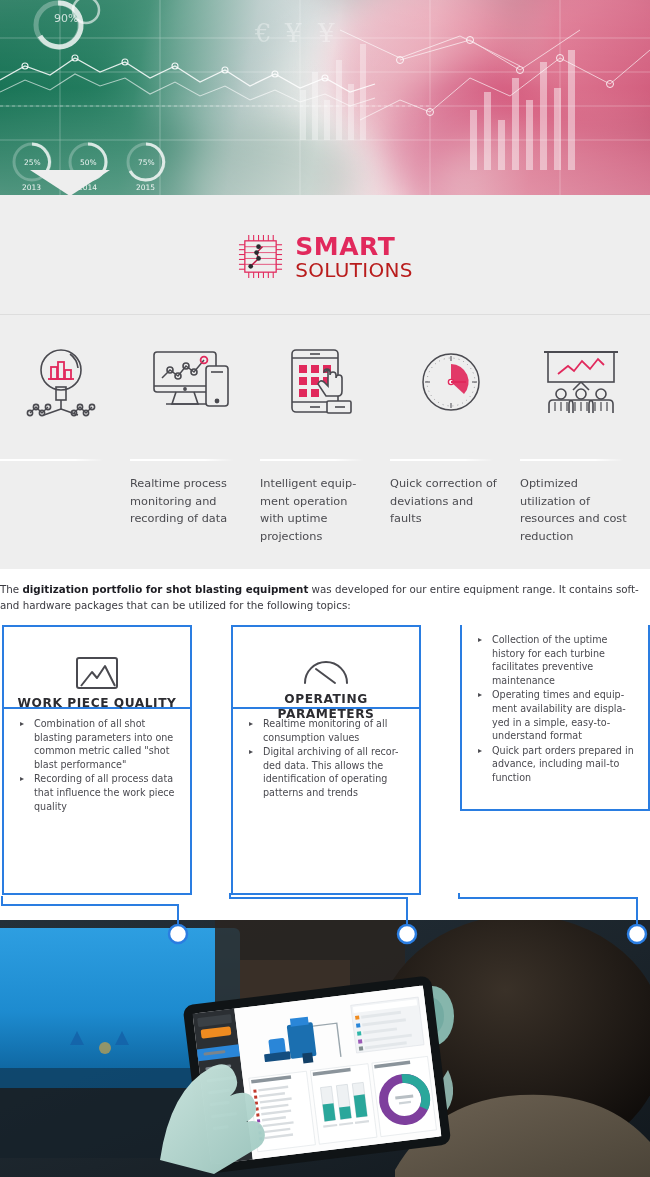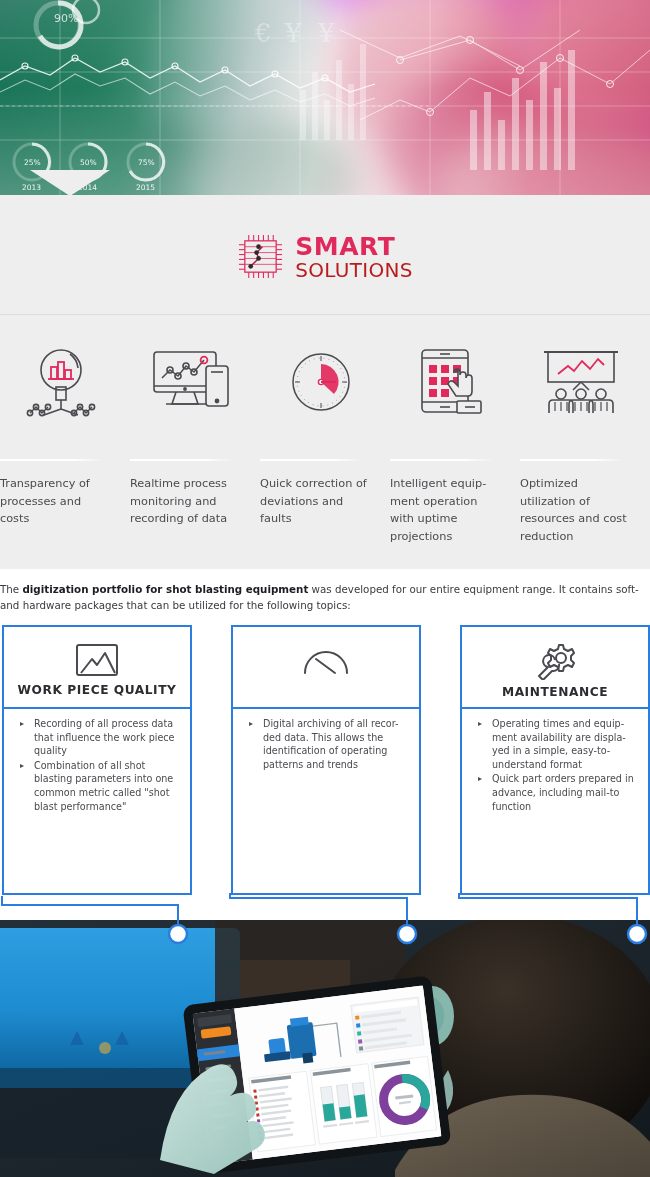--- a/index.html
+++ b/index.html
@@ -6,21 +6,21 @@
   html, body { width: 650px; }
   body {
     font-family: "Liberation Sans", sans-serif;
     background: #ffffff;
     color: #3b3b3f;
     -webkit-font-smoothing: antialiased;
   }
   .page { position: relative; width: 650px; height: 1177px; overflow: hidden; }
 
   
-  .hero { position: relative; width: 650px; height: 195px; overflow: hidden; background:#d946ef; }
+  .hero { position: relative; width: 650px; height: 195px; overflow: hidden; background:#a3a3a3; }
   .hero-photo { position:absolute; inset:0; }
   
   .hero-photo .blob { position:absolute; border-radius:50%; filter: blur(18px); }
   .hero-tint-green {
     position:absolute; inset:0;
     background: linear-gradient(100deg,
       rgba(24,116,86,0.92) 0%,
       rgba(40,130,100,0.88) 22%,
       rgba(150,180,175,0.55) 38%,
       rgba(240,235,238,0.35) 50%,
@@ -83,21 +83,21 @@
     padding: 12px 4px 10px 0;
     font-family:"DejaVu Sans", sans-serif;
   }
   .intro b { font-weight:700; color:#1c1c22; }
 
   
   .cards { display:flex; gap:39px; padding: 2px 0 0 2px; position:relative; }
   .card { width: 190px; position:relative; }
   .card-head {
     border:2px solid #2a7de1; background:#fff;
-    padding: 16px 8px 10px; text-align:center;
+    padding: 29px 8px 10px; text-align:center;
     height: 84px; display:flex; flex-direction:column; justify-content:flex-start;
     align-items:center;
   }
   .card-head-icon { height:36px; display:flex; align-items:center; justify-content:center; margin-bottom:2px; }
   .card-title {
     font-size: 12.2px; font-weight:700; letter-spacing:0.55px; color:#2c2c31;
     font-family:"DejaVu Sans", sans-serif; line-height:15px; margin-top:4px;
   }
   .card-body {
     border:2px solid #2a7de1; border-top:none; background:#fff;
@@ -317,21 +317,20 @@
             </g>
             <g fill="none" stroke="#e1295c" stroke-width="1.8">
               <rect x="29" y="24" width="6" height="12"></rect>
               <rect x="36" y="19" width="6" height="17"></rect>
               <rect x="43" y="27" width="6" height="9"></rect>
               <line x1="26" y1="36" x2="52" y2="36"></line>
             </g>
           </svg>
         </div>
         <div class="feature-rule"></div>
-        <div class="feature-label">Transparency of processes and costs</div>
       </div>
 
       <div class="feature">
         <div class="feature-icon">
           <svg width="82" height="72" viewBox="0 0 82 72">
             <g stroke="#4a4a50" fill="none" stroke-width="1.6">
               <rect x="4" y="6" width="62" height="40" rx="3"></rect>
               <line x1="4" y1="40" x2="66" y2="40"></line>
               <path d="M26 46 l-4 12 h26 l-4 -12"></path>
               <line x1="16" y1="58" x2="56" y2="58"></line>
@@ -347,42 +346,20 @@
             </g>
             <circle cx="54" cy="14" r="3.4" fill="none" stroke="#e1295c" stroke-width="1.8"></circle>
           </svg>
         </div>
         <div class="feature-rule"></div>
         <div class="feature-label">Realtime process monitoring and recording of data</div>
       </div>
 
       <div class="feature">
         <div class="feature-icon">
-          <svg width="62" height="62" viewBox="0 0 62 62">
-            <circle cx="31" cy="31" r="28" fill="none" stroke="#4a4a50" stroke-width="1.5"></circle>
-            <g stroke="#4a4a50" stroke-width="1.1" opacity="0.9">
-              <line x1="31" y1="5" x2="31" y2="10"></line>
-                <line x1="31" y1="52" x2="31" y2="57"></line>
-              <line x1="5" y1="31" x2="10" y2="31"></line>
-                <line x1="52" y1="31" x2="57" y2="31"></line>
-            </g>
-            <g stroke="#4a4a50" stroke-width="0.9" opacity="0.55" stroke-dasharray="1 4">
-              <circle cx="31" cy="31" r="24" fill="none"></circle>
-            </g>
-            <path d="M31 31 L31 13 A18 18 0 0 1 44 43 Z" fill="#e1295c" opacity="0.92"></path>
-            <circle cx="31" cy="31" r="2.6" fill="#ffffff" stroke="#e1295c" stroke-width="1.4"></circle>
-            <line x1="31" y1="31" x2="46" y2="31" stroke="#e1295c" stroke-width="2"></line>
-          </svg>
-        </div>
-        <div class="feature-rule"></div>
-        <div class="feature-label">Quick correction of deviations and faults</div>
-      </div>
-
-      <div class="feature">
-        <div class="feature-icon">
           <svg width="66" height="72" viewBox="0 0 66 72">
             <g stroke="#4a4a50" fill="none" stroke-width="1.6">
               <rect x="4" y="4" width="46" height="62" rx="4"></rect>
               <line x1="4" y1="12" x2="50" y2="12"></line>
               <line x1="4" y1="56" x2="50" y2="56"></line>
               <line x1="22" y1="8" x2="32" y2="8"></line>
               <line x1="22" y1="61" x2="32" y2="61"></line>
             </g>
             <g fill="#e1295c">
               <rect x="11" y="19" width="8" height="8"></rect>
@@ -396,20 +373,42 @@
             </g>
             <g stroke="#4a4a50" fill="#eeeeee" stroke-width="1.6">
               <path d="M40 24 v16 l-4 -4 q-4 -3 -6 2 l8 12 h12 q4 0 4 -5 v-13 q0 -3 -3 -3 t-3 3 v-3 q0 -3 -3 -3 t-3 3 v-3 q0 -3 -3 -3 t-3 3 z"></path>
               <rect x="39" y="55" width="24" height="12" rx="1.5"></rect>
               <line x1="47" y1="61" x2="57" y2="61"></line>
             </g>
           </svg>
         </div>
         <div class="feature-rule"></div>
         <div class="feature-label">Intelligent equip-ment operation with uptime projections</div>
+      </div>
+
+      <div class="feature">
+        <div class="feature-icon">
+          <svg width="62" height="62" viewBox="0 0 62 62">
+            <circle cx="31" cy="31" r="28" fill="none" stroke="#4a4a50" stroke-width="1.5"></circle>
+            <g stroke="#4a4a50" stroke-width="1.1" opacity="0.9">
+              <line x1="31" y1="5" x2="31" y2="10"></line>
+                <line x1="31" y1="52" x2="31" y2="57"></line>
+              <line x1="5" y1="31" x2="10" y2="31"></line>
+                <line x1="52" y1="31" x2="57" y2="31"></line>
+            </g>
+            <g stroke="#4a4a50" stroke-width="0.9" opacity="0.55" stroke-dasharray="1 4">
+              <circle cx="31" cy="31" r="24" fill="none"></circle>
+            </g>
+            <path d="M31 31 L31 13 A18 18 0 0 1 44 43 Z" fill="#e1295c" opacity="0.92"></path>
+            <circle cx="31" cy="31" r="2.6" fill="#ffffff" stroke="#e1295c" stroke-width="1.4"></circle>
+            <line x1="31" y1="31" x2="46" y2="31" stroke="#e1295c" stroke-width="2"></line>
+          </svg>
+        </div>
+        <div class="feature-rule"></div>
+        <div class="feature-label">Quick correction of deviations and faults</div>
       </div>
 
       <div class="feature">
         <div class="feature-icon">
           <svg width="82" height="66" viewBox="0 0 82 66">
             <g stroke="#4a4a50" fill="none" stroke-width="1.6">
               <rect x="8" y="3" width="66" height="30"></rect>
               <line x1="4" y1="3" x2="78" y2="3" stroke-width="2.2"></line>
               <path d="M41 33 L33 41 M41 33 L49 41"></path>
               <circle cx="21" cy="45" r="5"></circle>
@@ -451,60 +450,51 @@
             <g stroke="#4a4a50" fill="none" stroke-width="2" stroke-linejoin="round">
               <rect x="2" y="2" width="40" height="30" rx="2"></rect>
               <polyline points="6,30 17,16 22,22 30,10 40,30"></polyline>
             </g>
           </svg>
         </div>
         <div class="card-title">WORK PIECE QUALITY</div>
       </div>
       <div class="card-body">
         <ul>
+          <li>Combination of all shot blasting parameters into one common metric called "shot blast performance"</li>
           <li>Recording of all process data that influence the work piece quality</li>
-          <li>Combination of all shot blasting parameters into one common metric called "shot blast performance"</li>
         </ul>
       </div>
     </div>
 
     <div class="card">
       <div class="card-head">
         <div class="card-head-icon">
           <svg width="48" height="30" viewBox="0 0 48 30">
             <g stroke="#4a4a50" fill="none" stroke-width="2" stroke-linecap="round">
               <path d="M3 27 A21 21 0 0 1 45 27"></path>
               <line x1="3" y1="27" x2="45" y2="27" opacity="0"></line>
               <line x1="14" y1="13" x2="33" y2="27"></line>
             </g>
           </svg>
         </div>
+        <div class="card-title">OPERATING PARAMETERS</div>
       </div>
       <div class="card-body">
         <ul>
+          <li>Realtime monitoring of all consumption values</li>
           <li>Digital archiving of all recor-ded data. This allows the identification of operating patterns and trends</li>
         </ul>
       </div>
     </div>
 
     <div class="card">
-      <div class="card-head">
-        <div class="card-head-icon">
-          <svg width="40" height="38" viewBox="0 0 40 38">
-            <g stroke="#4a4a50" fill="none" stroke-width="2" stroke-linejoin="round">
-              <path d="M24 3 l4 0 l1 4 l4 2 l4 -2 l2 4 l-3 3 l0 4 l3 3 l-2 4 l-4 -2 l-4 2 l-1 4 l-4 0 l-1 -4 l-4 -2 l-4 2 l-2 -4 l3 -3 l0 -4 l-3 -3 l2 -4 l4 2 l4 -2 z"></path>
-              <circle cx="26" cy="16" r="5"></circle>
-              <path d="M20 18 a6 6 0 1 0 -7 7 l-9 9 l4 4 l9 -9 a6 6 0 0 0 7 -7"></path>
-            </g>
-          </svg>
-        </div>
-        <div class="card-title">MAINTENANCE</div>
-      </div>
       <div class="card-body">
         <ul>
+          <li>Collection of the uptime history for each turbine facilitates preventive maintenance</li>
           <li>Operating times and equip-ment availability are displa-yed in a simple, easy-to-understand format</li>
           <li>Quick part orders prepared in advance, including mail-to function</li>
         </ul>
       </div>
     </div>
 
   </div>
 
   <div class="photo">
     <svg width="650" height="257" viewBox="0 0 650 257">

